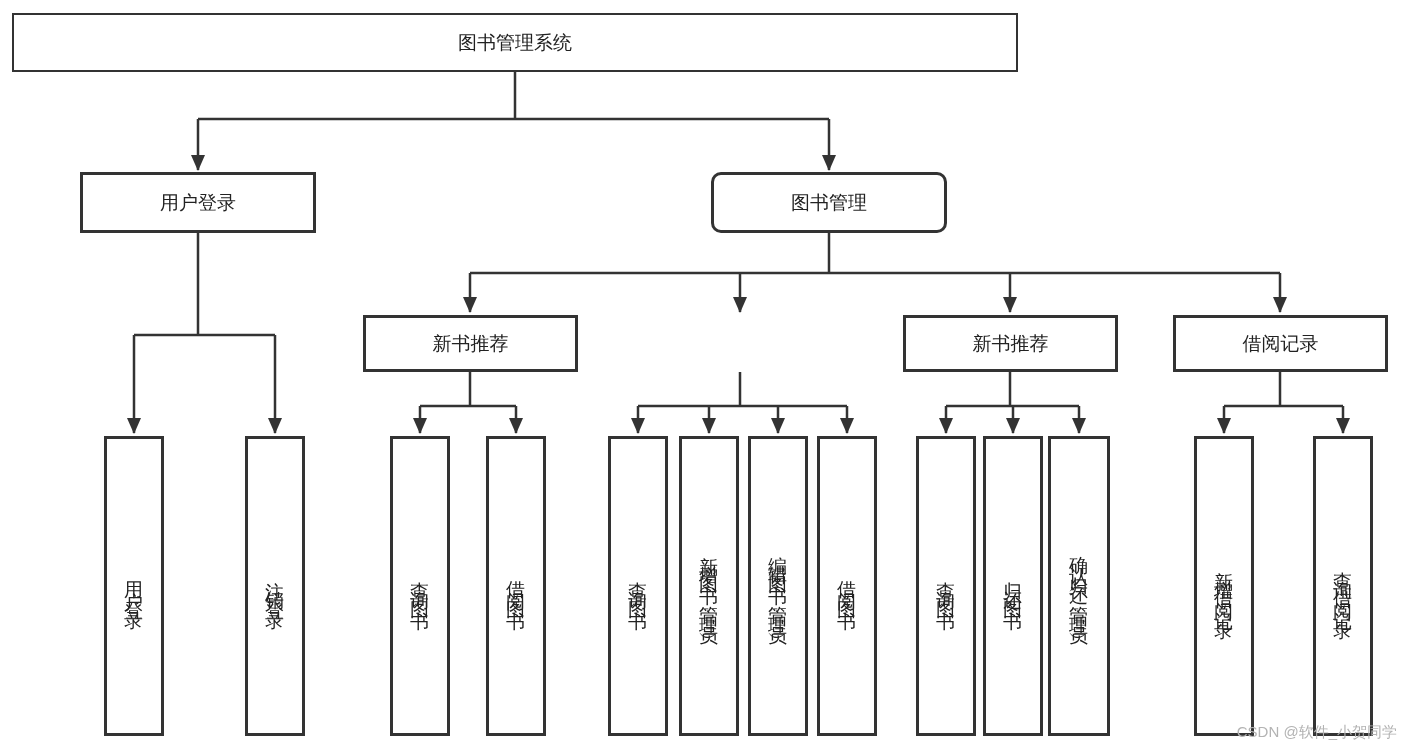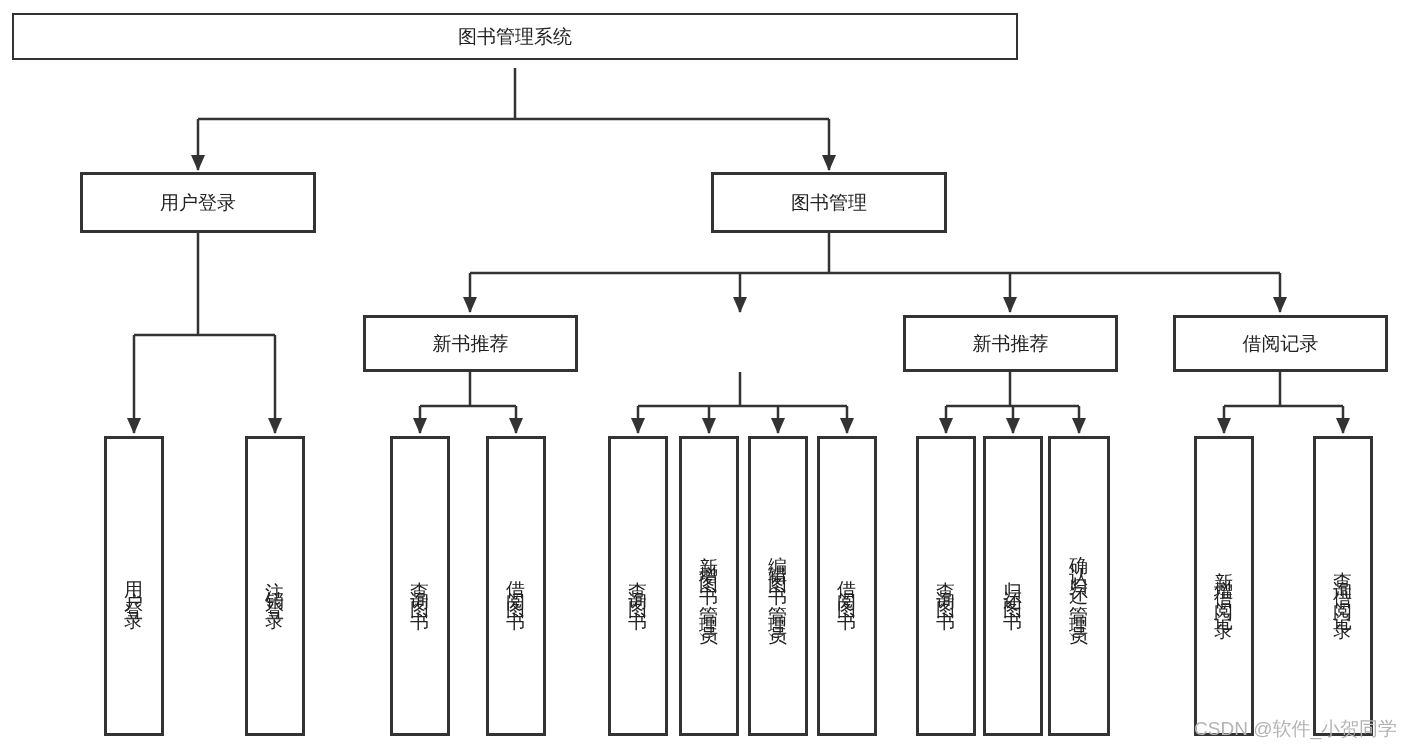--- a/index.html
+++ b/index.html
@@ -27,42 +27,42 @@
     box-sizing: border-box;
     background: #ffffff;
     border: 3px solid #333333;
     display: flex;
     align-items: center;
     justify-content: center;
     color: #222222;
     z-index: 1;
   }
   .box.root {
-    left: 12px; top: 13px; width: 1006px; height: 47px;
+    left: 12px; top: 13px; width: 1006px; height: 59px;
     border-width: 2px;
     font-size: 19px;
     align-items: center;
   }
   .box.l2 { top: 172px; width: 236px; height: 61px; font-size: 19px; }
   .box.l3 { top: 315px; width: 215px; height: 57px; font-size: 19px; }
   .box.leaf { top: 436px; width: 60px; height: 300px; }
   .vtext {
     writing-mode: vertical-rl;
     text-orientation: mixed;
     font-size: 19px;
     letter-spacing: 10px;
     line-height: 1;
     white-space: nowrap;
   }
   .label { white-space: nowrap; }
   .watermark {
     position: absolute;
     right: 8px;
     bottom: 5px;
-    font-size: 19px;
+    font-size: 15px;
     color: #b3b3b3;
     z-index: 2;
     white-space: nowrap;
   }
 </style>
 </head>
 <body>
 
 <div class="canvas">
 
@@ -94,21 +94,21 @@
     <path class="wire" marker-end="url(#arrow)" d="M1343,406 V433"></path>
   </svg>
 
   <div class="box root">
     <span class="label">图书管理系统</span>
   </div>
 
   <div class="box l2" style="left:80px;">
     <span class="label">用户登录</span>
   </div>
-  <div class="box l2" style="left:711px;">
+  <div class="box l2" style="left:711px;border-radius:10px;">
     <span class="label">图书管理</span>
   </div>
 
   <div class="box l3" style="left:363px;">
     <span class="label">新书推荐</span>
   </div>
   <div class="box l3" style="left:903px;">
     <span class="label">新书推荐</span>
   </div>
   <div class="box l3" style="left:1173px;">

